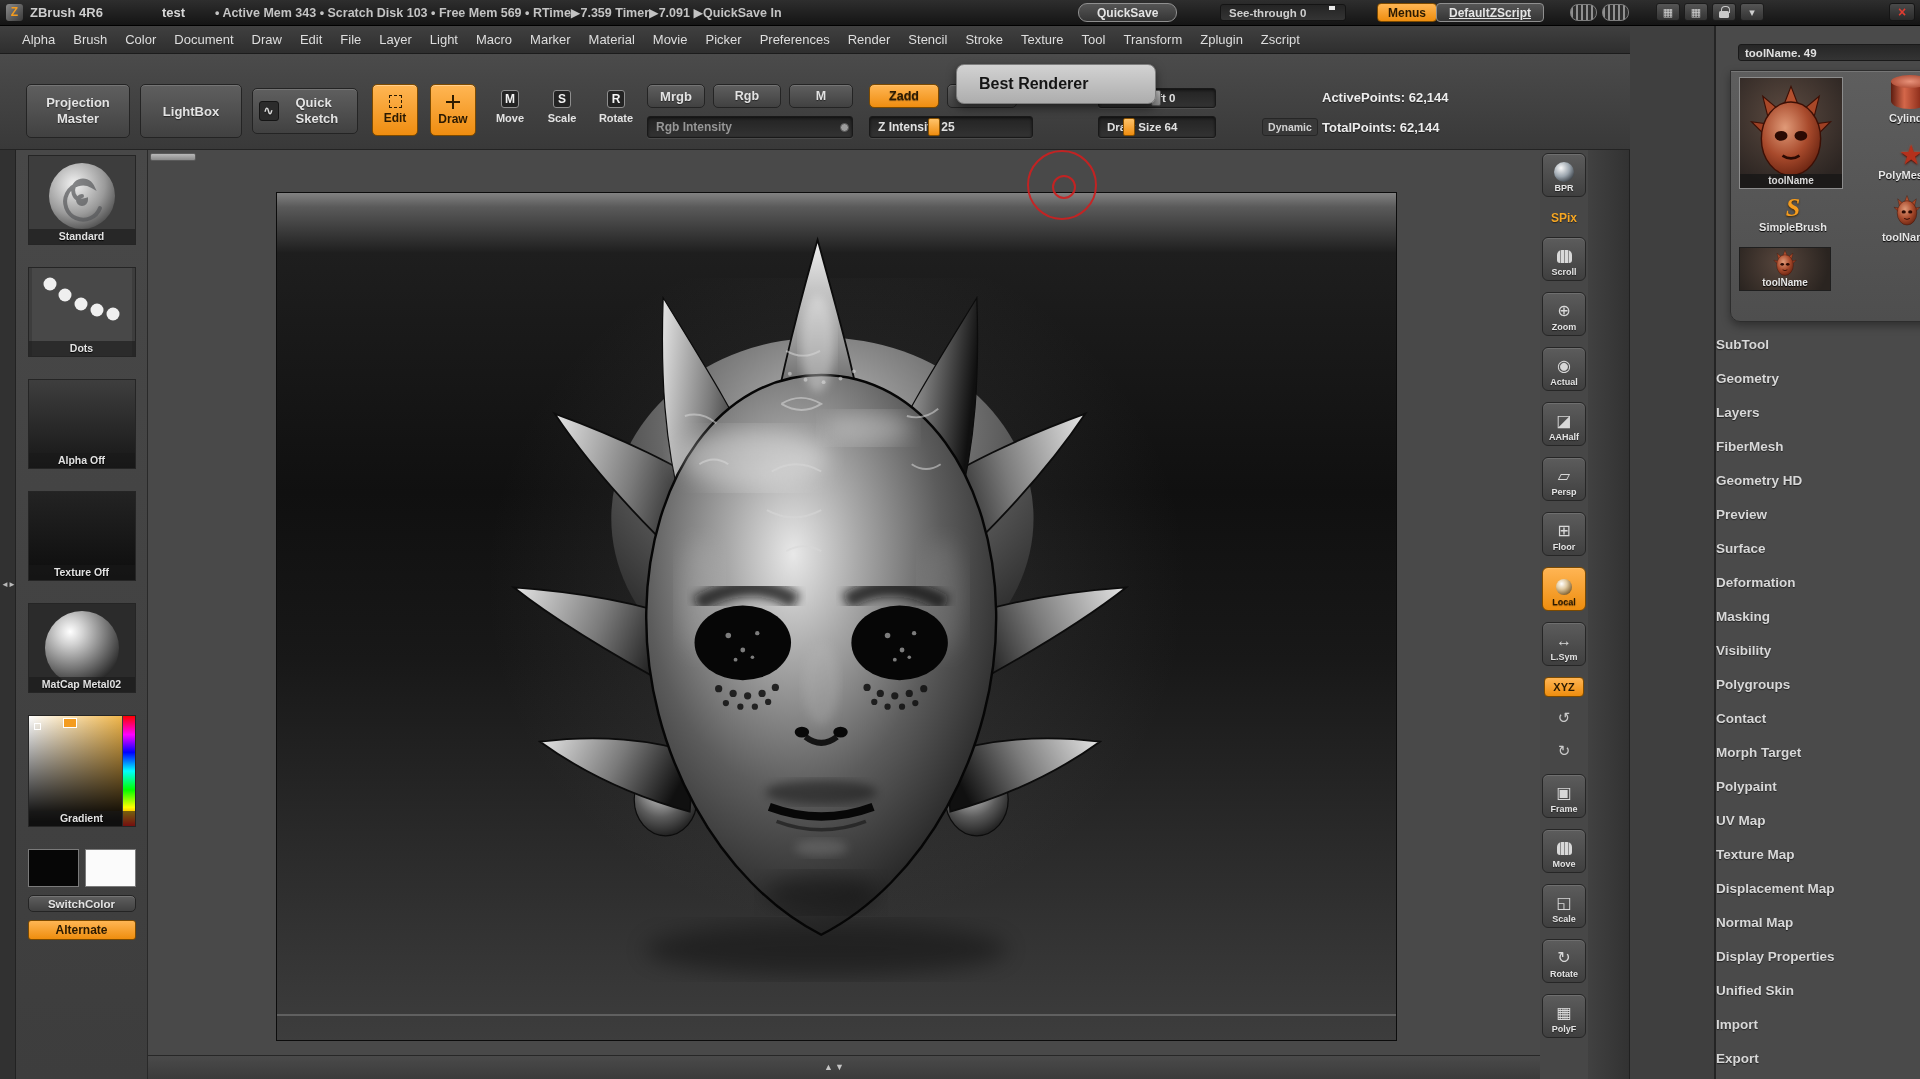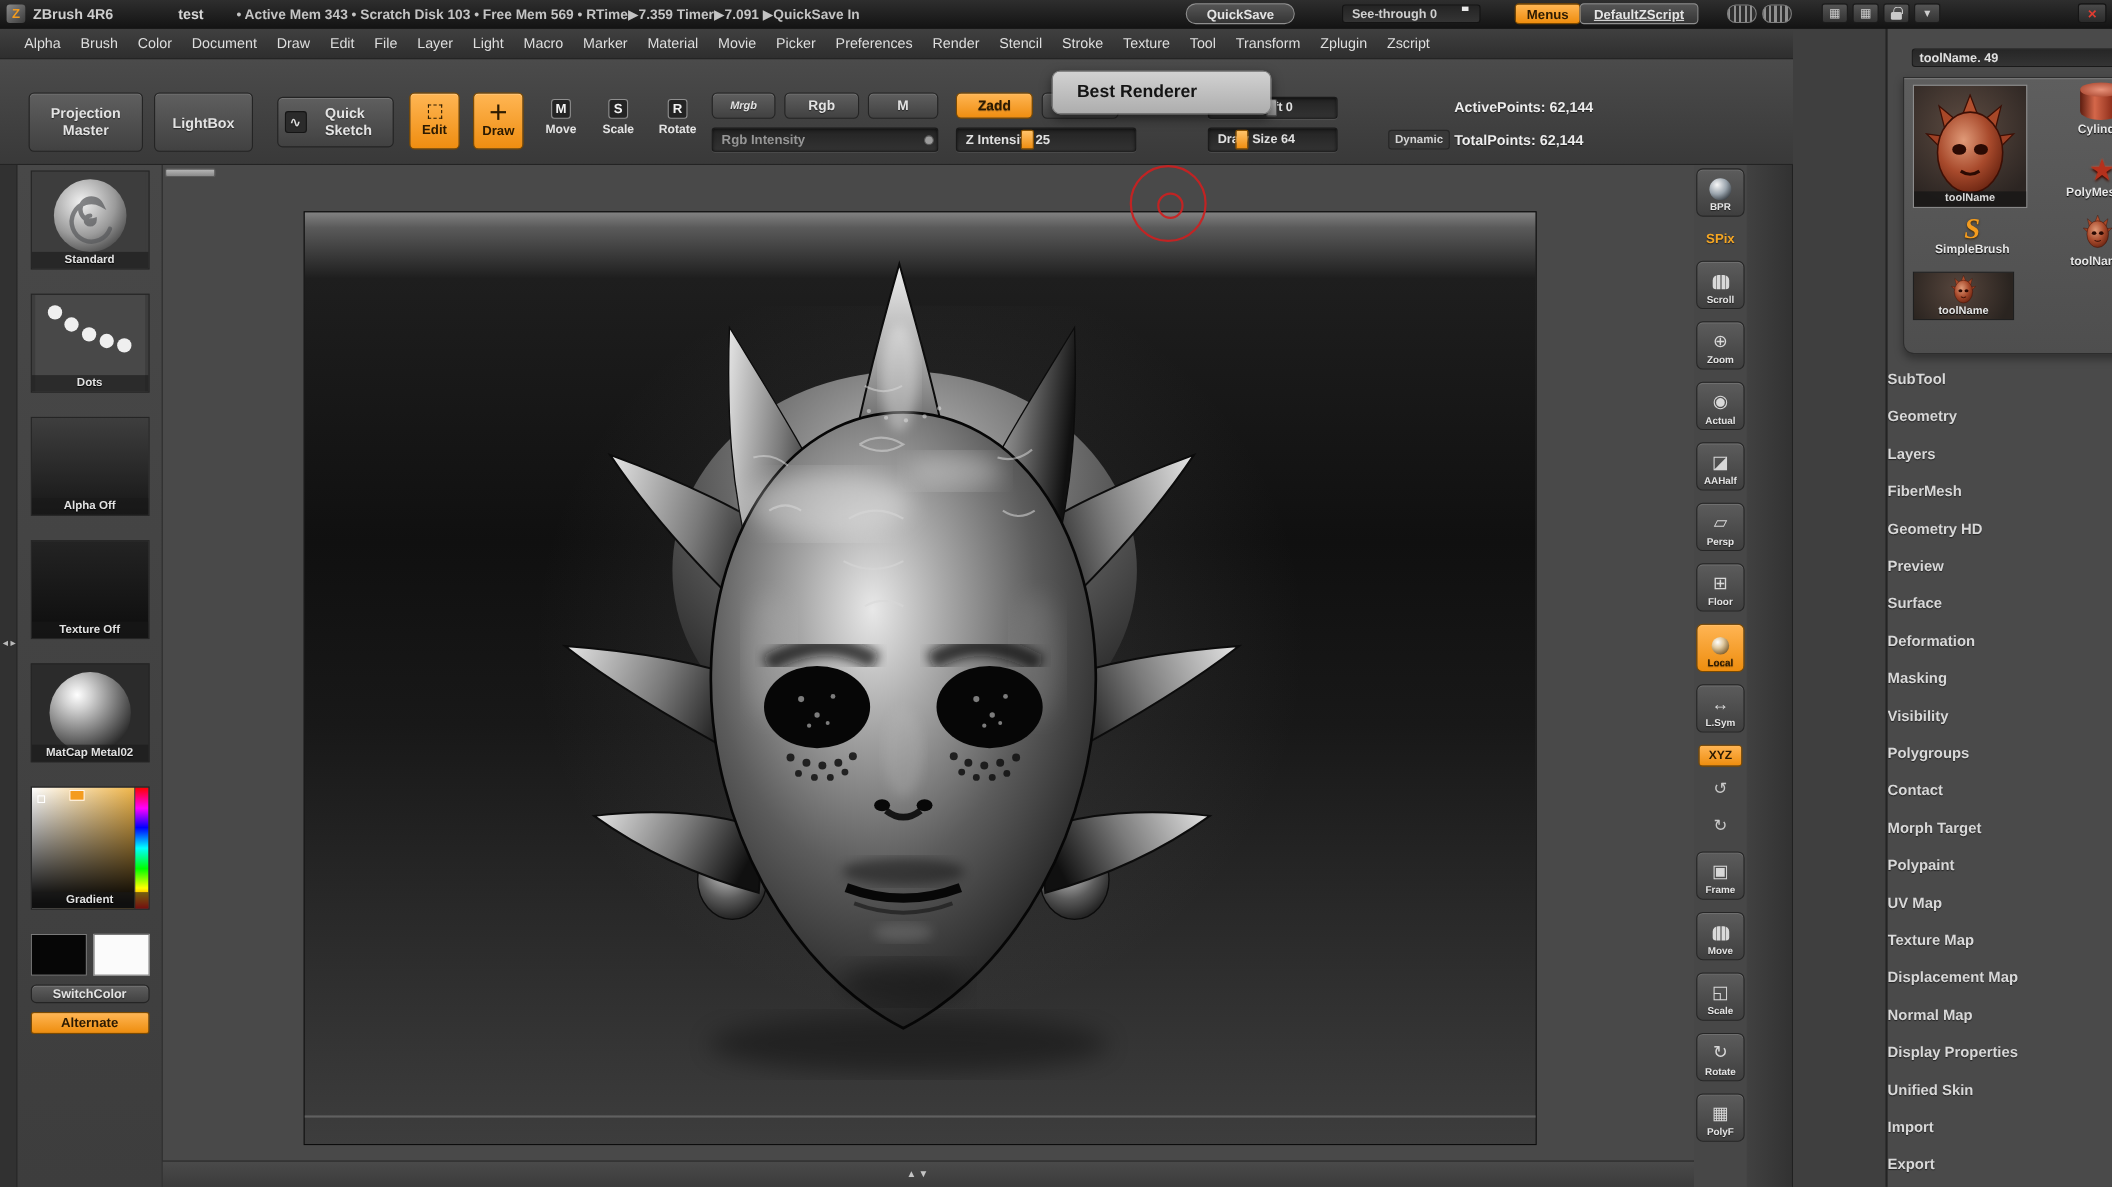--- a/index.html
+++ b/index.html
@@ -49,41 +49,41 @@
   
   #shelf { position:absolute; left:0; top:54px; width:1630px; height:96px;
     background:linear-gradient(#4b4b4b,#393939); border-bottom:1px solid #232323; z-index:20; }
   .btn { display:flex; align-items:center; justify-content:center;
     background:linear-gradient(#5f5f5f,#414141); border:1px solid #242424; border-radius:5px;
     box-shadow:inset 0 1px 0 rgba(255,255,255,.14); color:#e3e3e3; font-weight:700; cursor:default;
     text-shadow:0 1px 1px rgba(0,0,0,.5); }
   .sb { position:absolute; font-size:13px; }
   #pm-btn { left:26px; top:30px; width:104px; height:54px; }
   #pm-btn span { display:block; width:80px; text-align:center; line-height:1.25; }
-  #lb-btn { left:140px; top:30px; width:90px; height:54px; }
+  #lb-btn { left:140px; top:30px; width:102px; height:54px; }
   #qs-btn { left:252px; top:34px; width:106px; height:46px; gap:17px; }
   .qs-icon { width:20px; height:20px; background:#2b2b2b; border:1px solid #151515; border-radius:3px;
     color:#ddd; font-size:13px; line-height:18px; text-align:center; }
   .qs-icon::before { content:"∿"; }
   #qs-btn b { display:block; width:56px; text-align:left; line-height:1.2; font-size:13px; }
   .shelf-orange { position:absolute; background:linear-gradient(#ffb654,#ef8d10); border:1px solid #7c4a00;
     border-radius:5px; color:#2b1a02; display:flex; flex-direction:column; align-items:center; justify-content:center;
     font-size:12px; font-weight:700; box-shadow:inset 0 1px 0 rgba(255,255,255,.35); }
   #edit-btn { left:372px; top:30px; width:46px; height:52px; }
   #draw-btn { left:430px; top:30px; width:46px; height:52px; }
   .edit-icon { width:13px; height:13px; border:1.5px dashed #2e1c00; margin-bottom:3px; }
   .draw-icon { position:relative; width:14px; height:14px; margin-bottom:3px; }
   .draw-icon::before { content:""; position:absolute; left:6px; top:0; width:2px; height:14px; background:#2e1c00; }
   .draw-icon::after { content:""; position:absolute; top:6px; left:0; width:14px; height:2px; background:#2e1c00; }
   .msr { position:absolute; width:44px; height:50px; text-align:center; color:#e3e3e3;
     font-size:11px; font-weight:700; cursor:default; }
   #move-btn { left:488px; top:32px; } #scale-btn { left:540px; top:32px; } #rotate-btn { left:594px; top:32px; }
   .key-tile { width:18px; height:18px; background:#232323; border:1px solid #8f8f8f; border-radius:3px;
     color:#f2f2f2; font-size:12px; font-weight:700; line-height:16px; text-align:center; margin:4px auto 4px; }
-  #b-mrgb { left:647px; top:30px; width:58px; height:24px; font-size:10px;font-style:italic; }
+  #b-mrgb { left:647px; top:30px; width:58px; height:24px; font-size:13px; }
   #b-rgb  { left:713px; top:30px; width:68px; height:24px; font-size:12.5px; }
   #b-m    { left:789px; top:30px; width:64px; height:24px; font-size:12.5px; }
   #b-zadd { left:869px; top:30px; width:70px; height:24px; font-size:12.5px;
     background:linear-gradient(#ffb654,#ef8d10); border-color:#7c4a00; color:#2b1a02; }
   #b-zsub { left:947px; top:30px; width:70px; height:24px; font-size:12.5px; }
   .zslider { position:absolute; background:linear-gradient(#232323,#333); border:1px solid #191919; border-radius:3px;
     box-shadow:inset 0 1px 3px rgba(0,0,0,.6), 0 1px 0 rgba(255,255,255,.08);
     color:#e0e0e0; font-size:12px; font-weight:700; display:flex; align-items:center; padding:0 8px; cursor:default; }
   .zslider .knob { position:absolute; top:1px; bottom:1px; width:12px; border-radius:2px;
     background:linear-gradient(#c4c4c4,#8a8a8a); border:1px solid #555; }

